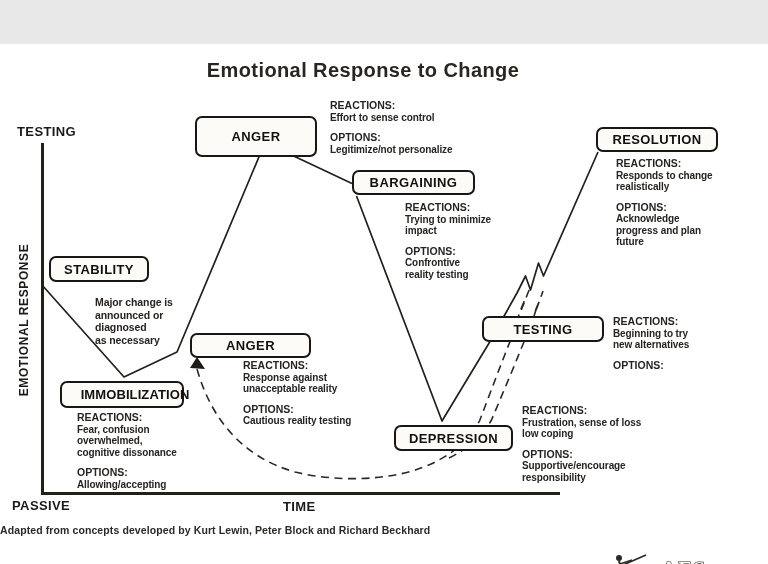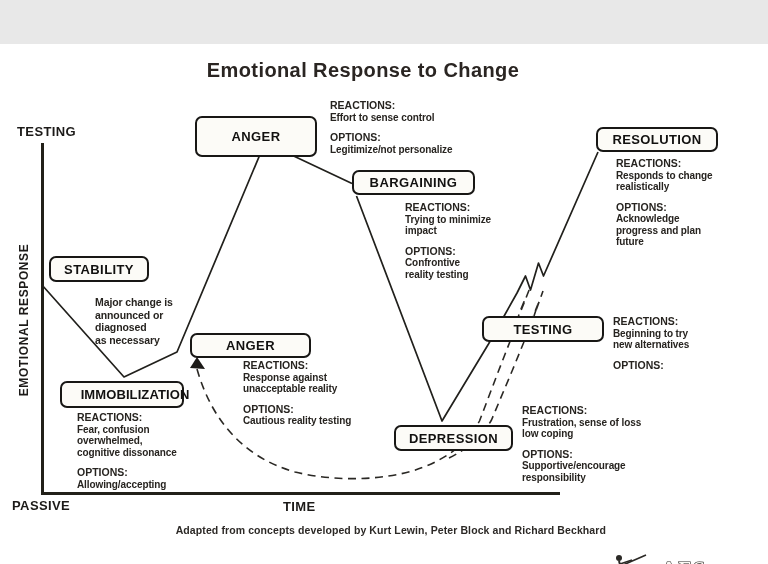--- a/index.html
+++ b/index.html
@@ -14,21 +14,21 @@
   .title{
     left:0; top:15px; width:726px; text-align:center;
     font-size:20px; font-weight:bold; letter-spacing:.4px; color:#2a2522;
   }
   .axis-label{font-size:13px; font-weight:bold; color:#1c1a18; letter-spacing:.4px;}
   .ylabel{
     left:24px; top:276px; transform:translate(-50%,-50%) rotate(-90deg);
     white-space:nowrap; font-size:12px; font-weight:bold; letter-spacing:.6px;
   }
   .attribution{
-    left:0; top:480px; width:606px; text-align:right;
+    left:0; top:480px; width:606px; text-align:left;
     font-size:10.5px; font-weight:bold; color:#2c2926; letter-spacing:.1px;
   }
   svg.layer{position:absolute; left:0; top:0;}
   .stagebox{
     position:absolute; box-sizing:border-box;
     border:2.6px solid #181715; border-radius:7px; background:#fcfbf7;
     display:flex; align-items:center; justify-content:center;
     font-size:13px; font-weight:bold; letter-spacing:.4px; color:#121110;
     box-shadow:0 0 0 .4px #fcfbf7 inset;
   }

